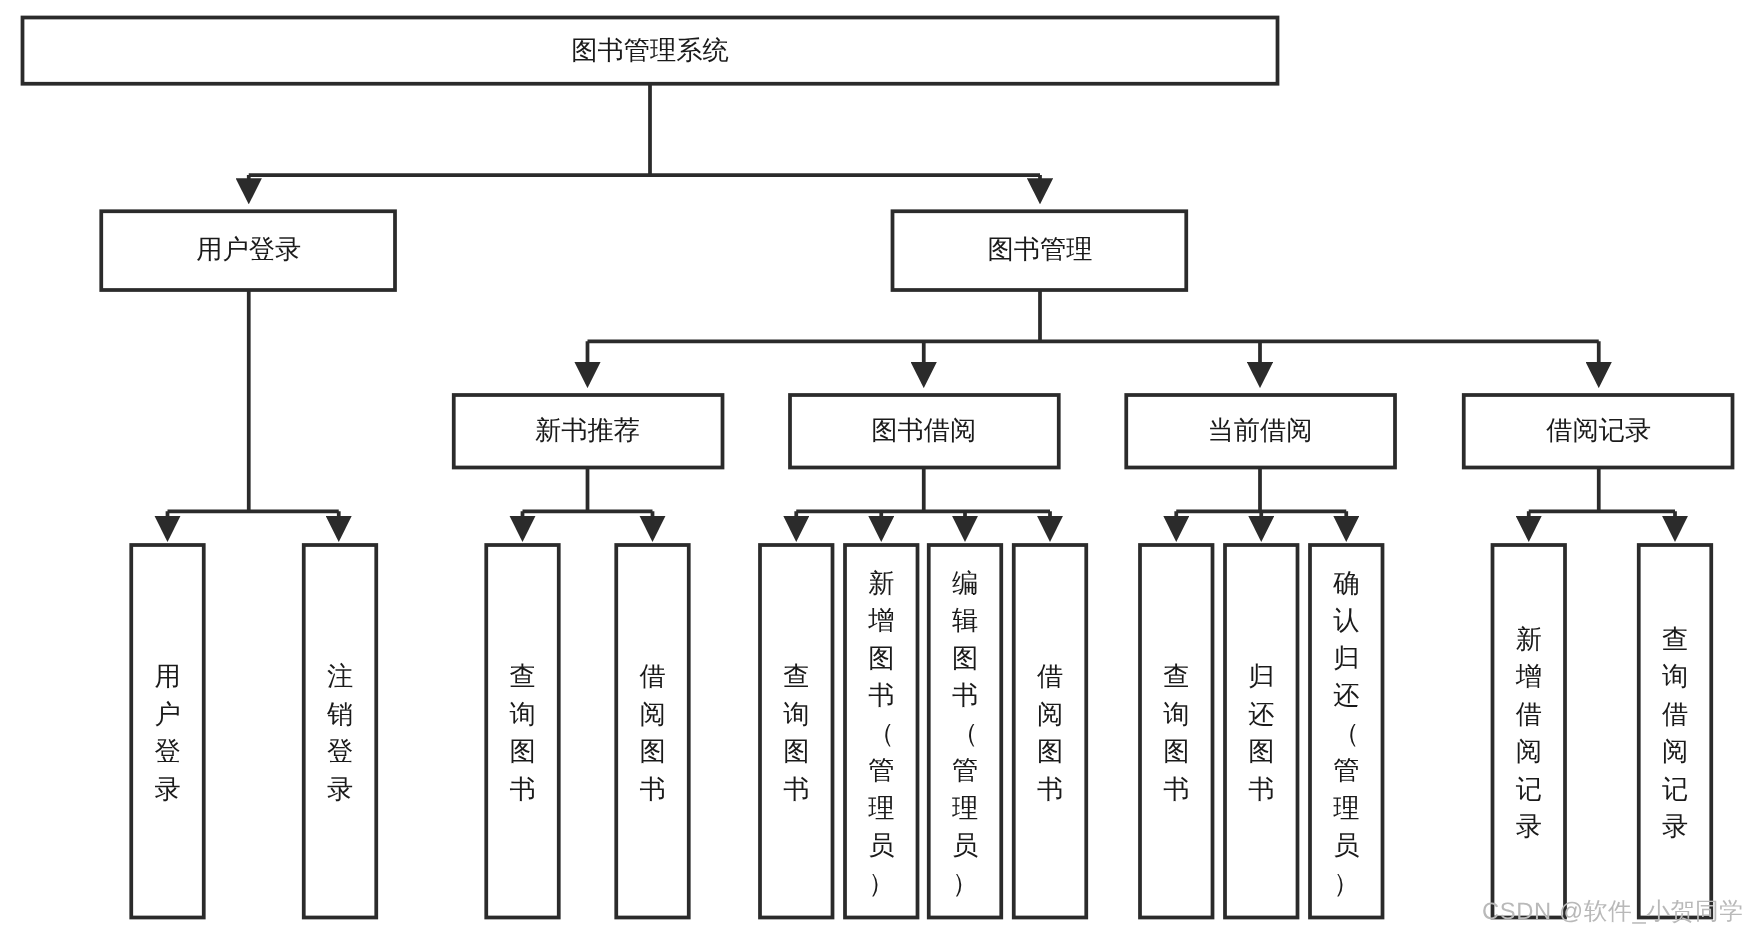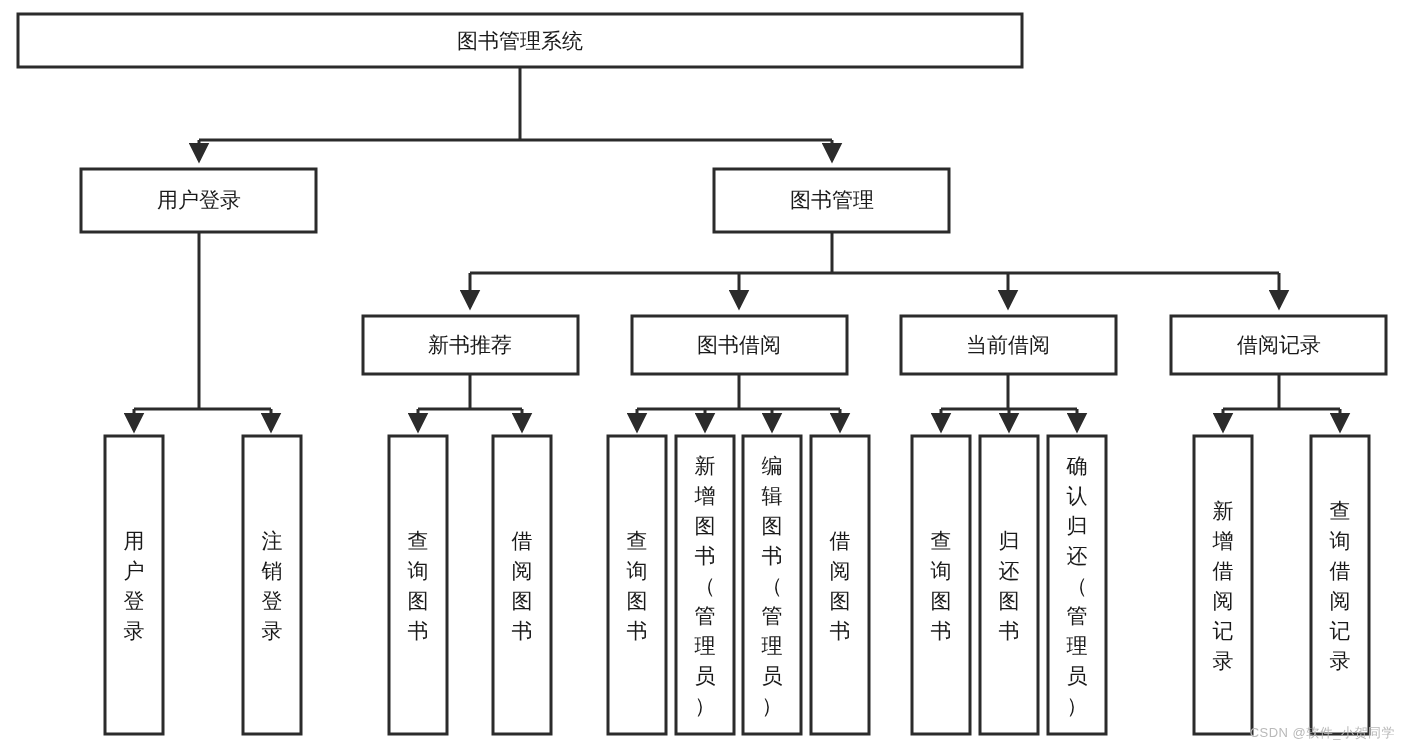--- a/index.html
+++ b/index.html
@@ -46,21 +46,21 @@
     font-family: "Liberation Sans", "DejaVu Sans", sans-serif;
     font-size: 21px;
     fill: #1a1a1a;
     text-anchor: middle;
   }
   .watermark {
     position: absolute;
     right: 10px;
     bottom: 5px;
     font-family: "Liberation Sans", "DejaVu Sans", sans-serif;
-    font-size: 13px;
+    font-size: 19px;
     color: #b9b9b9;
     letter-spacing: 0.5px;
     white-space: nowrap;
     user-select: none;
   }
 </style>
 </head>
 <body>
 
 <div id="diagram-root">

